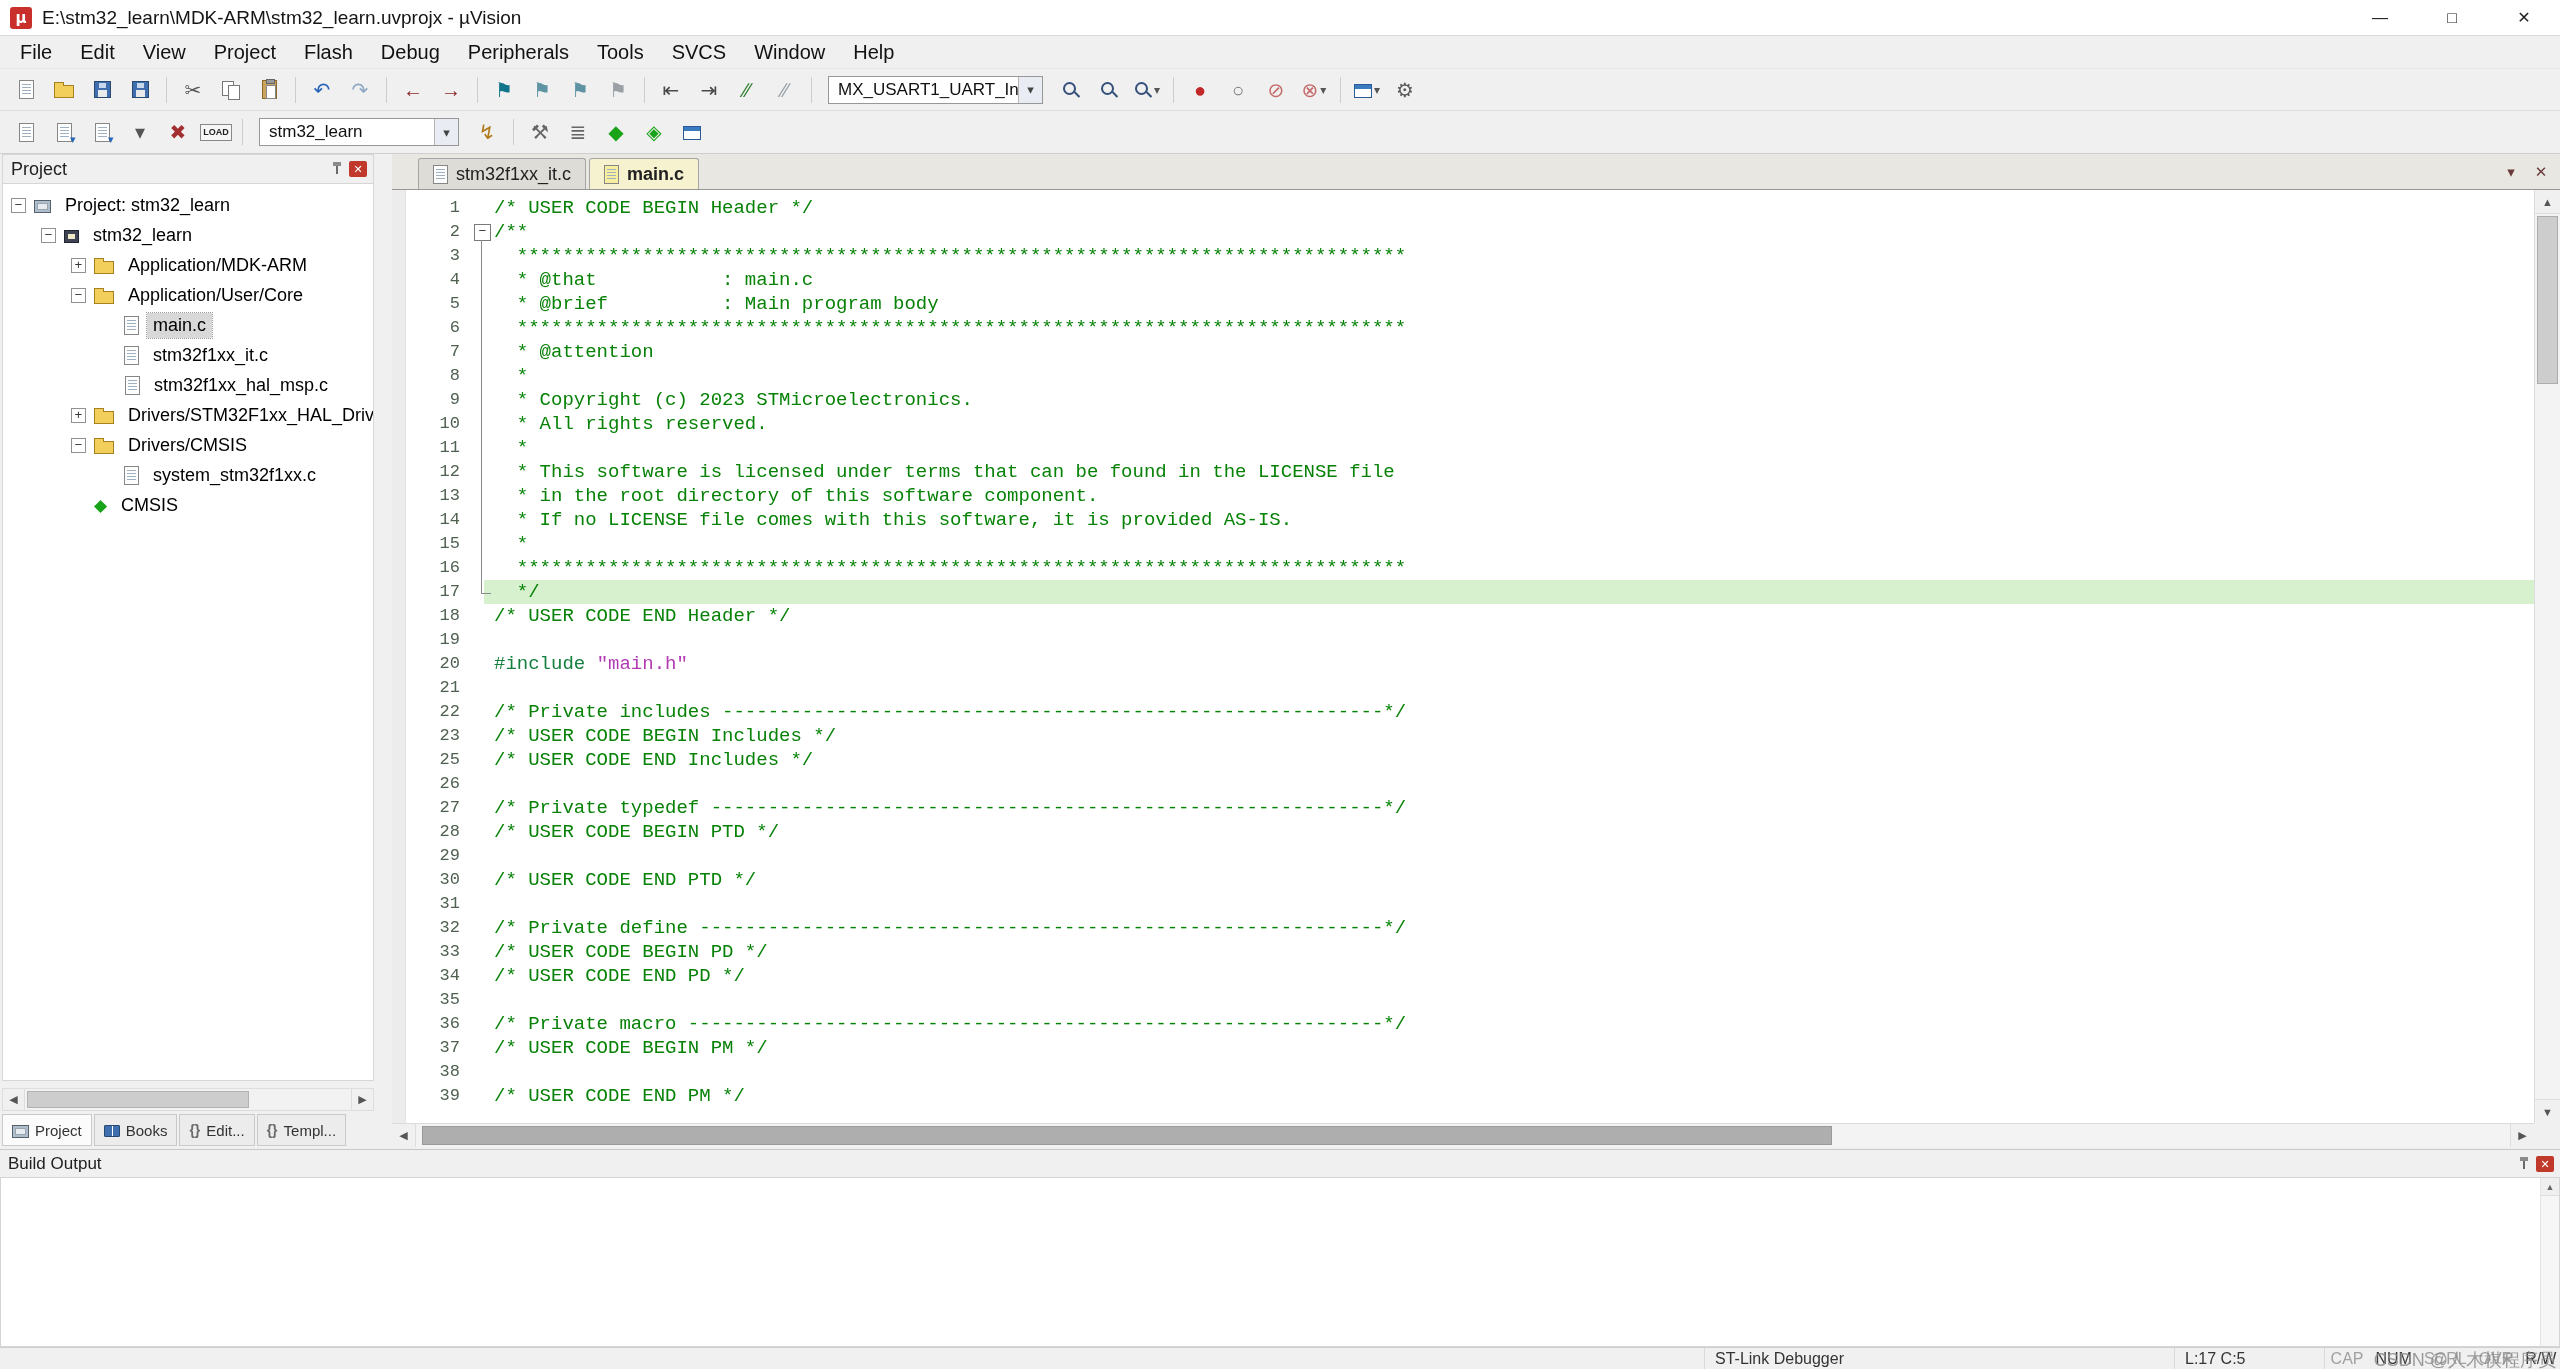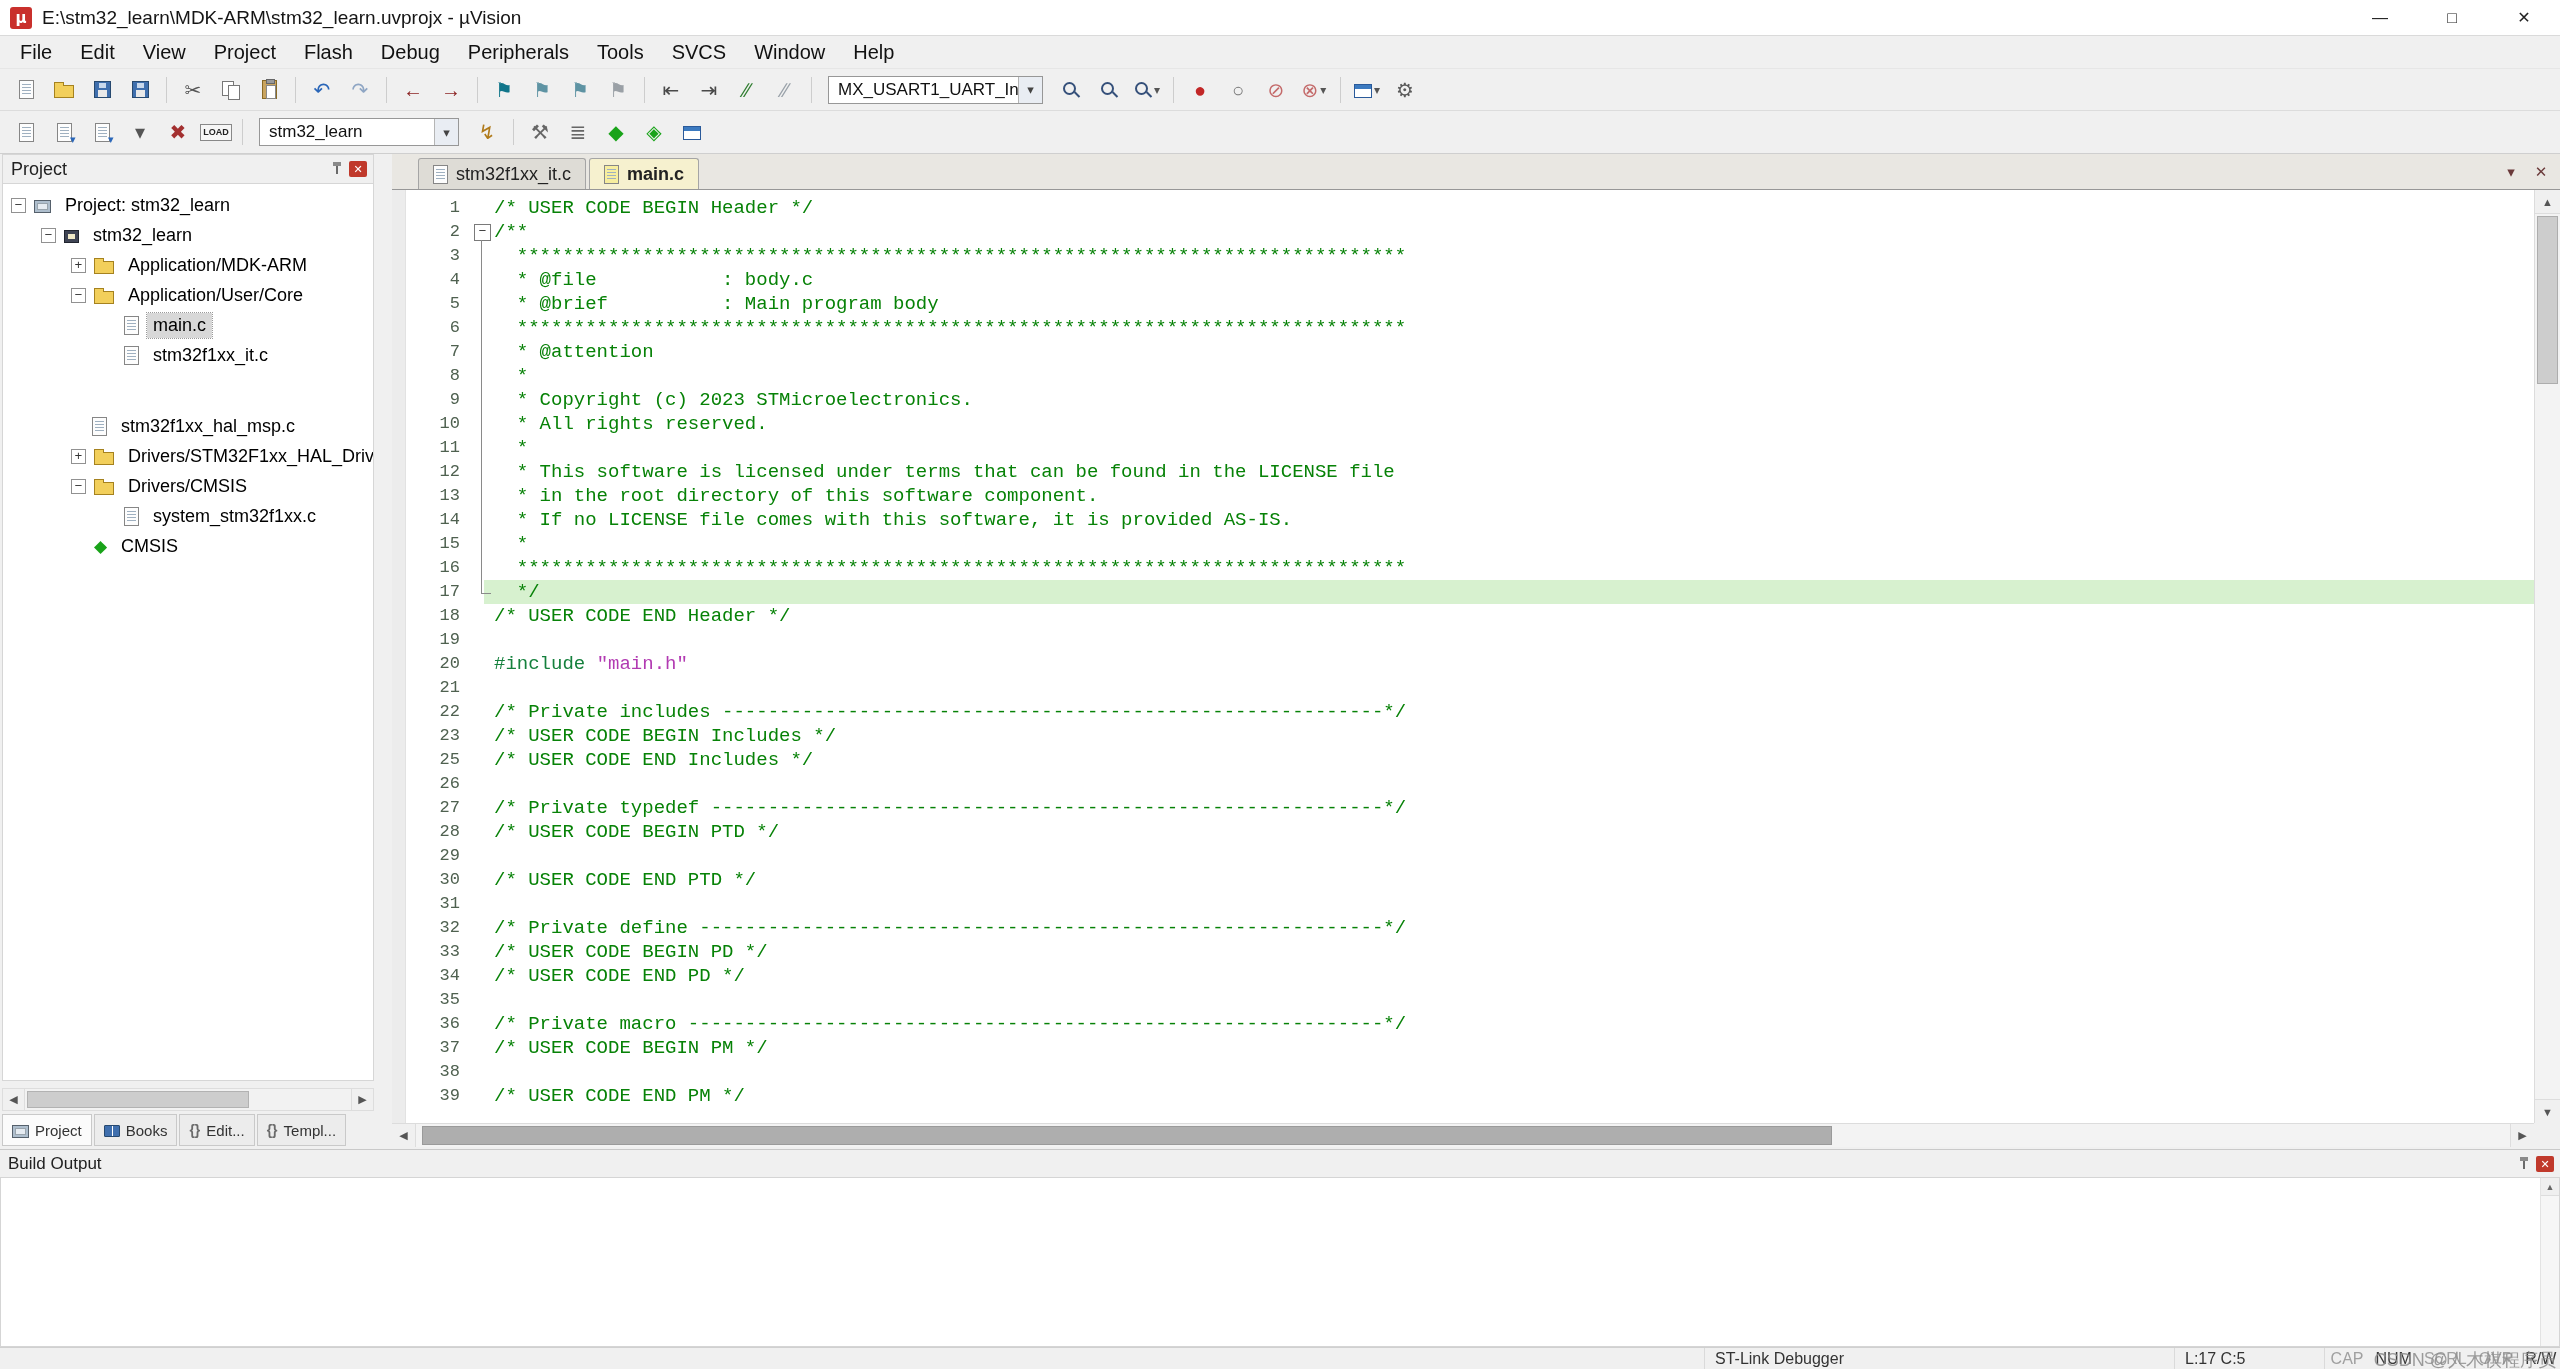--- a/index.html
+++ b/index.html
@@ -383,21 +383,21 @@
       <div class="tree-row" style="padding-left: 98px;">
         <span class="exp-spacer"></span>
         <span class="ico ico-doc tree-ico"></span>
         <span class="tree-label selected">main.c</span>
       </div>
       <div class="tree-row" style="padding-left: 98px;">
         <span class="exp-spacer"></span>
         <span class="ico ico-doc tree-ico"></span>
         <span class="tree-label">stm32f1xx_it.c</span>
       </div>
-      <div class="tree-row" style="padding-left: 66px; margin-top: 41px;">
+      <div class="tree-row" style="padding-left: 99px;">
         <span class="exp-spacer"></span>
         <span class="ico ico-doc tree-ico"></span>
         <span class="tree-label">stm32f1xx_hal_msp.c</span>
       </div>
       <div class="tree-row" style="padding-left: 68px;">
         <span class="exp">+</span>
         <span class="ico ico-folder tree-ico"></span>
         <span class="tree-label">Drivers/STM32F1xx_HAL_Driver</span>
       </div>
       <div class="tree-row" style="padding-left: 68px;">
@@ -459,21 +459,21 @@
     <span class="tab-ctrl-btn">✕</span>
   </div>
 </div>
 
 <div id="code-area">
   <div id="margin-strip"></div>
   <div id="code-lines">
       <div class="cl"><span class="ln">1</span><span class="fold"></span><span class="ct"><span class="tk-c">/* USER CODE BEGIN Header */</span></span></div>
       <div class="cl"><span class="ln">2</span><span class="fold f-box"></span><span class="ct"><span class="tk-c">/**</span></span></div>
       <div class="cl"><span class="ln">3</span><span class="fold f-line"></span><span class="ct"><span class="tk-c">  ******************************************************************************</span></span></div>
-      <div class="cl"><span class="ln">4</span><span class="fold f-line"></span><span class="ct"><span class="tk-c">  * @file           : body.c</span></span></div>
+      <div class="cl"><span class="ln">4</span><span class="fold f-line"></span><span class="ct"><span class="tk-c">  * @that           : main.c</span></span></div>
       <div class="cl"><span class="ln">5</span><span class="fold f-line"></span><span class="ct"><span class="tk-c">  * @brief          : Main program body</span></span></div>
       <div class="cl"><span class="ln">6</span><span class="fold f-line"></span><span class="ct"><span class="tk-c">  ******************************************************************************</span></span></div>
       <div class="cl"><span class="ln">7</span><span class="fold f-line"></span><span class="ct"><span class="tk-c">  * @attention</span></span></div>
       <div class="cl"><span class="ln">8</span><span class="fold f-line"></span><span class="ct"><span class="tk-c">  *</span></span></div>
       <div class="cl"><span class="ln">9</span><span class="fold f-line"></span><span class="ct"><span class="tk-c">  * Copyright (c) 2023 STMicroelectronics.</span></span></div>
       <div class="cl"><span class="ln">10</span><span class="fold f-line"></span><span class="ct"><span class="tk-c">  * All rights reserved.</span></span></div>
       <div class="cl"><span class="ln">11</span><span class="fold f-line"></span><span class="ct"><span class="tk-c">  *</span></span></div>
       <div class="cl"><span class="ln">12</span><span class="fold f-line"></span><span class="ct"><span class="tk-c">  * This software is licensed under terms that can be found in the LICENSE file</span></span></div>
       <div class="cl"><span class="ln">13</span><span class="fold f-line"></span><span class="ct"><span class="tk-c">  * in the root directory of this software component.</span></span></div>
       <div class="cl"><span class="ln">14</span><span class="fold f-line"></span><span class="ct"><span class="tk-c">  * If no LICENSE file comes with this software, it is provided AS-IS.</span></span></div>

